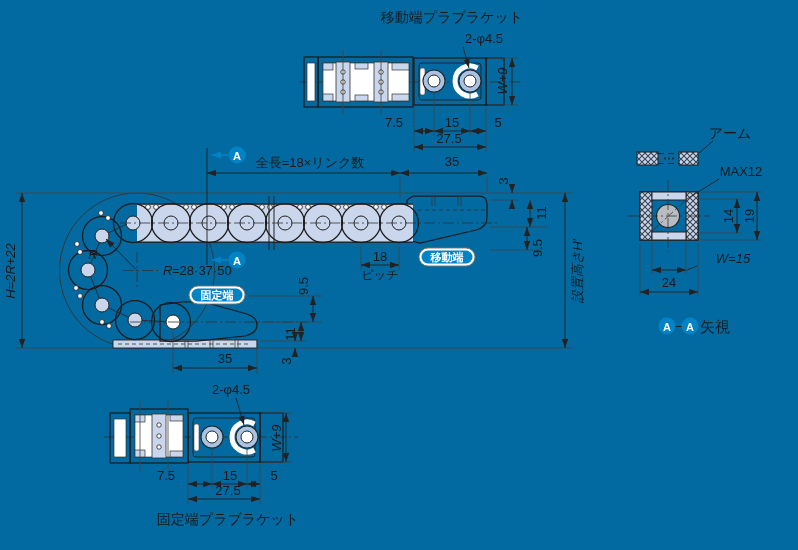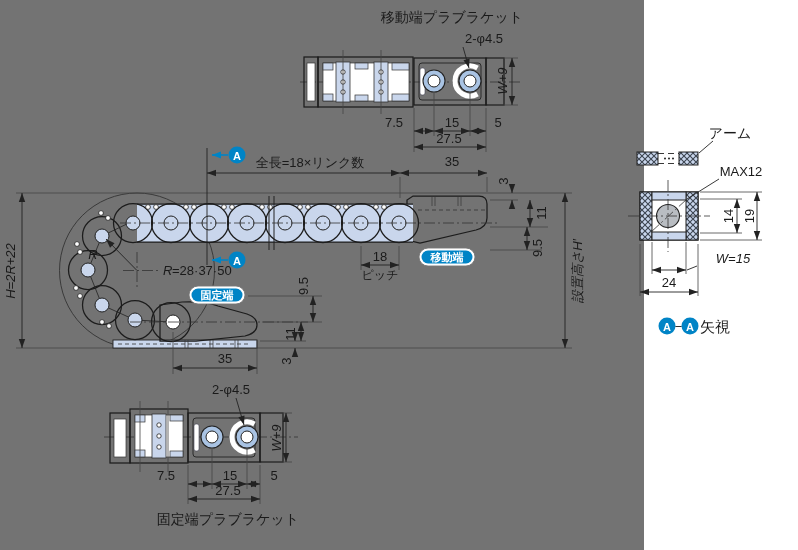--- a/index.html
+++ b/index.html
@@ -1,16 +1,16 @@
 <!DOCTYPE html>
 <html><head>
 <meta charset="utf-8">
 <style>
   html,body{margin:0;padding:0;background:#fff;}
-  .stage{position:relative;width:644px;height:550px;background:#737373;font-family:"Liberation Sans","DejaVu Sans",sans-serif;}
+  .stage{position:relative;width:798px;height:550px;background:#0369a1;font-family:"Liberation Sans","DejaVu Sans",sans-serif;}
   svg text{font-family:"Liberation Sans","DejaVu Sans",sans-serif;fill:#1a1a1a;}
   .dimtxt{font-size:13px;}
   .lbltxt{font-size:14px;}
   .it{font-style:italic;}
   .pilltxt{font-size:11px;font-weight:bold;fill:#ffffff;}
   .atxt{font-size:11px;font-weight:bold;fill:#ffffff;}
   .edge{stroke:#1c1c1c;stroke-width:1.25;fill:none;}
   .thin{stroke:#444;stroke-width:0.8;fill:none;}
   .dim{stroke:#222;stroke-width:0.9;fill:none;}
   .cl{stroke:#333;stroke-width:0.8;fill:none;stroke-dasharray:11 3 2 3;}

